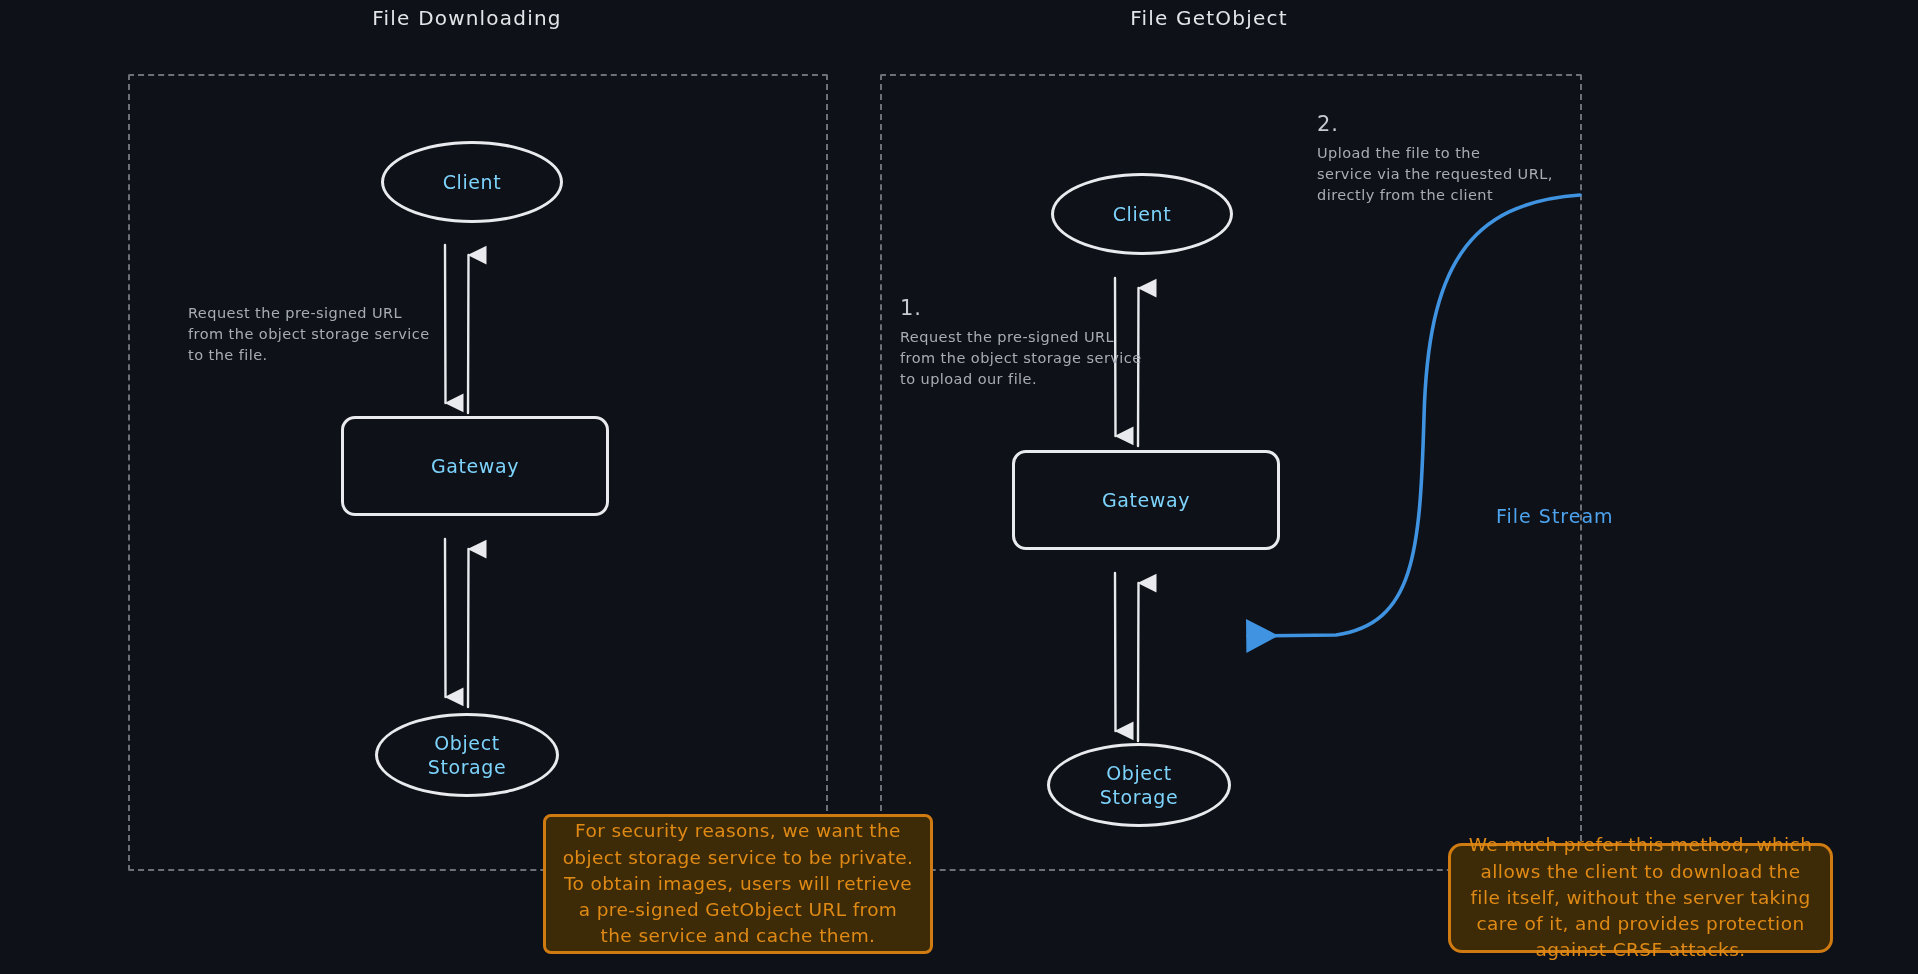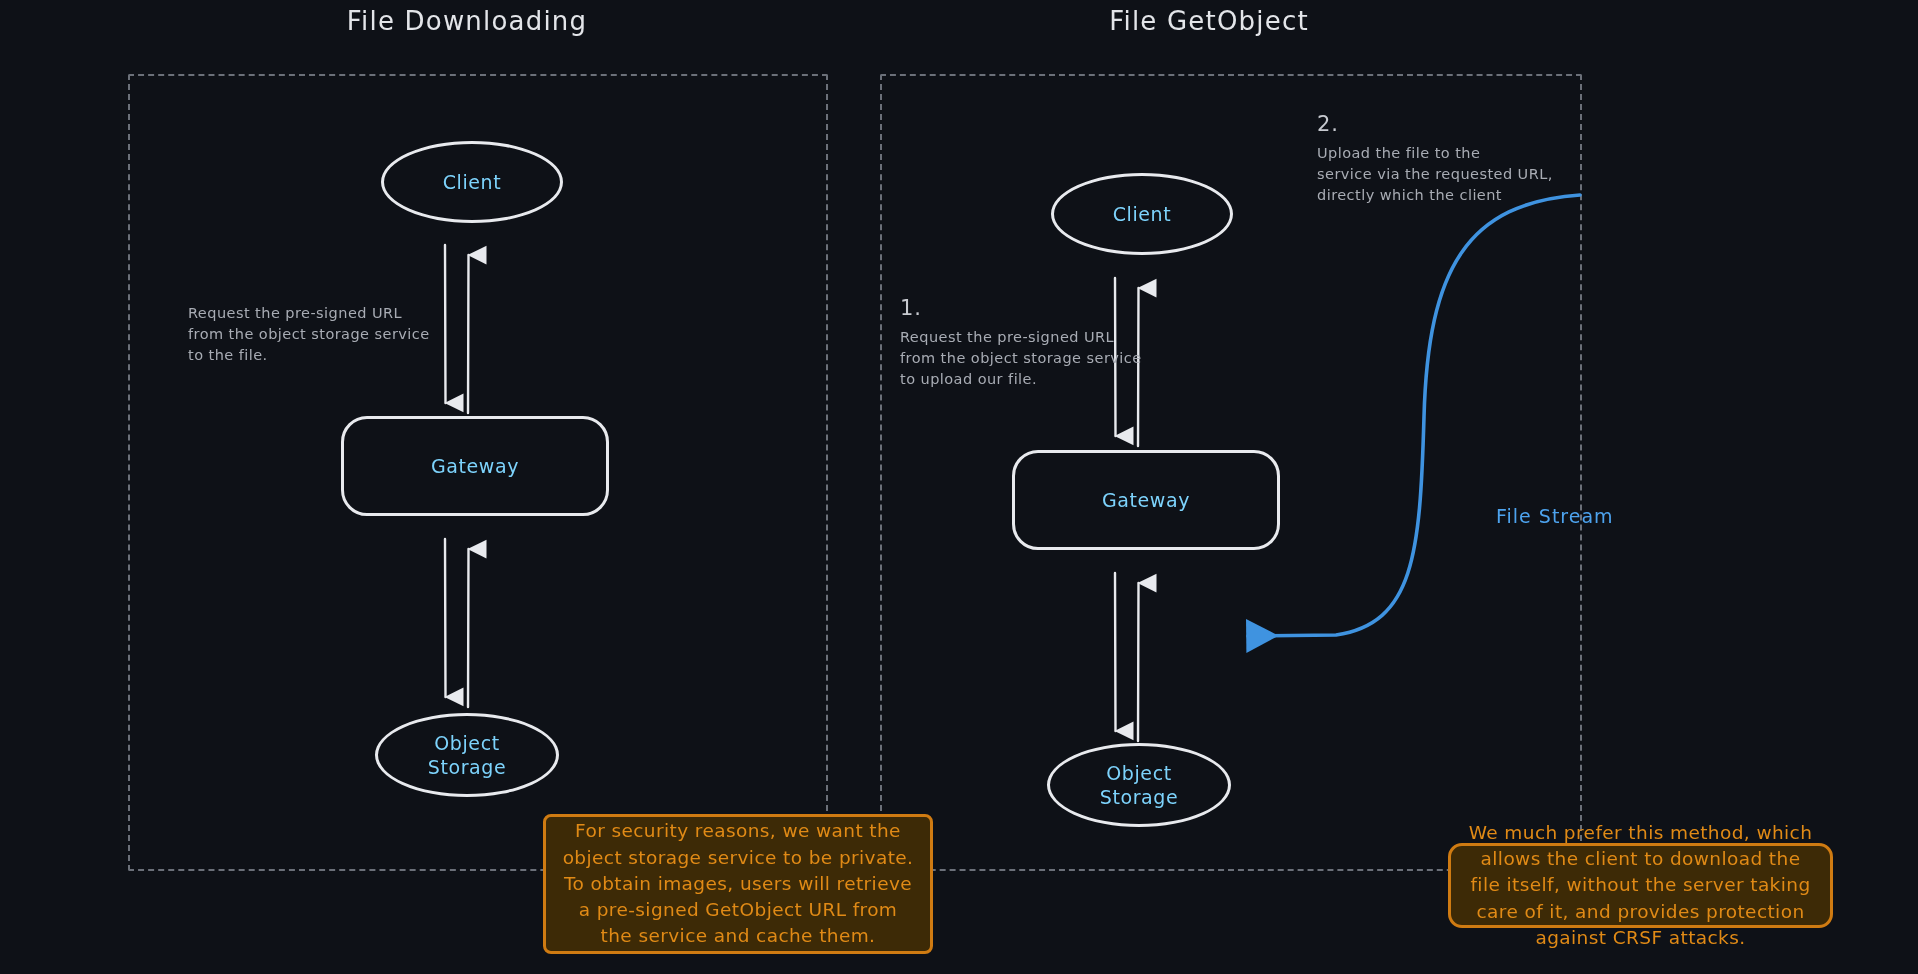--- a/index.html
+++ b/index.html
@@ -17,21 +17,21 @@
   #canvas {
     position: relative;
     width: 1918px;
     height: 974px;
     background: #0e1117;
   }
 
   
   .panel-title {
     position: absolute;
-    font-size: 26px;
+    font-size: 20px;
     letter-spacing: 1.2px;
     color: #e3e5e9;
     white-space: nowrap;
     transform: translateX(-50%);
     font-family: "DejaVu Sans", sans-serif;
     font-weight: 400;
   }
   #title-download { left: 467px; top: 6px; }
   #title-upload   { left: 1209px; top: 6px; }
 
@@ -58,21 +58,21 @@
     line-height: 1.28;
     letter-spacing: 0.6px;
     background: transparent;
   }
   .node.ellipse {
     border: 3px solid #e8eaee;
     border-radius: 50%;
   }
   .node.rect {
     border: 3px solid #e8eaee;
-    border-radius: 26px;
+    border-radius: 14px;
   }
 
   
   #node-client-dl  { left: 381px; top: 141px; width: 182px; height: 82px; }
   #node-gateway-dl { left: 341px; top: 416px; width: 268px; height: 100px; }
   #node-storage-dl { left: 375px; top: 713px; width: 184px; height: 84px; }
 
   
   #node-client-ul  { left: 1051px; top: 173px; width: 182px; height: 82px; }
   #node-gateway-ul { left: 1012px; top: 450px; width: 268px; height: 100px; }
@@ -141,21 +141,21 @@
     line-height: 1.42;
     letter-spacing: 0.4px;
     text-align: center;
     display: flex;
     align-items: center;
     justify-content: center;
     padding: 10px 16px;
     font-family: "DejaVu Sans", sans-serif;
   }
   #callout-left  { left: 543px; top: 814px; width: 390px; height: 140px; border-radius: 8px; }
-  #callout-right { left: 1448px; top: 843px; width: 385px; height: 85px; }
+  #callout-right { left: 1448px; top: 843px; width: 385px; height: 110px; }
 </style>
 </head>
 <body>
 
 <div id="canvas">
 
   <div class="panel-title" id="title-download">File Downloading</div>
   <div class="panel-title" id="title-upload">File GetObject</div>
 
   <div class="frame" id="frame-download"></div>
@@ -216,21 +216,21 @@
   </div>
 
   <div class="annot-step" id="step-1">1.</div>
   <div class="annot" id="annot-ul-text1">Request the pre-signed URL
 from the object storage service
 to upload our file.</div>
 
   <div class="annot-step" id="step-2">2.</div>
   <div class="annot" id="annot-ul-text2">Upload the file to the
 service via the requested URL,
-directly which the client</div>
+directly from the client</div>
 
   <div id="stream-curve">
     <svg width="340" height="470" viewBox="0 0 340 470">
       <defs>
         <marker id="ah-left-blue" markerWidth="11" markerHeight="11" refX="9.5" refY="5.5" orient="auto">
           <path d="M10 0.8 L1 5.5 L10 10.2 Z" fill="#3f93e0"></path>
         </marker>
       </defs>
       <path d="M 340 0 C 228 8, 188 72, 184 222 C 180 360, 174 428, 96 440 L 8 441" fill="none" stroke="#3f93e0" stroke-width="3.6" stroke-linecap="round" marker-end="url(#ah-left-blue)"></path>
     </svg>

